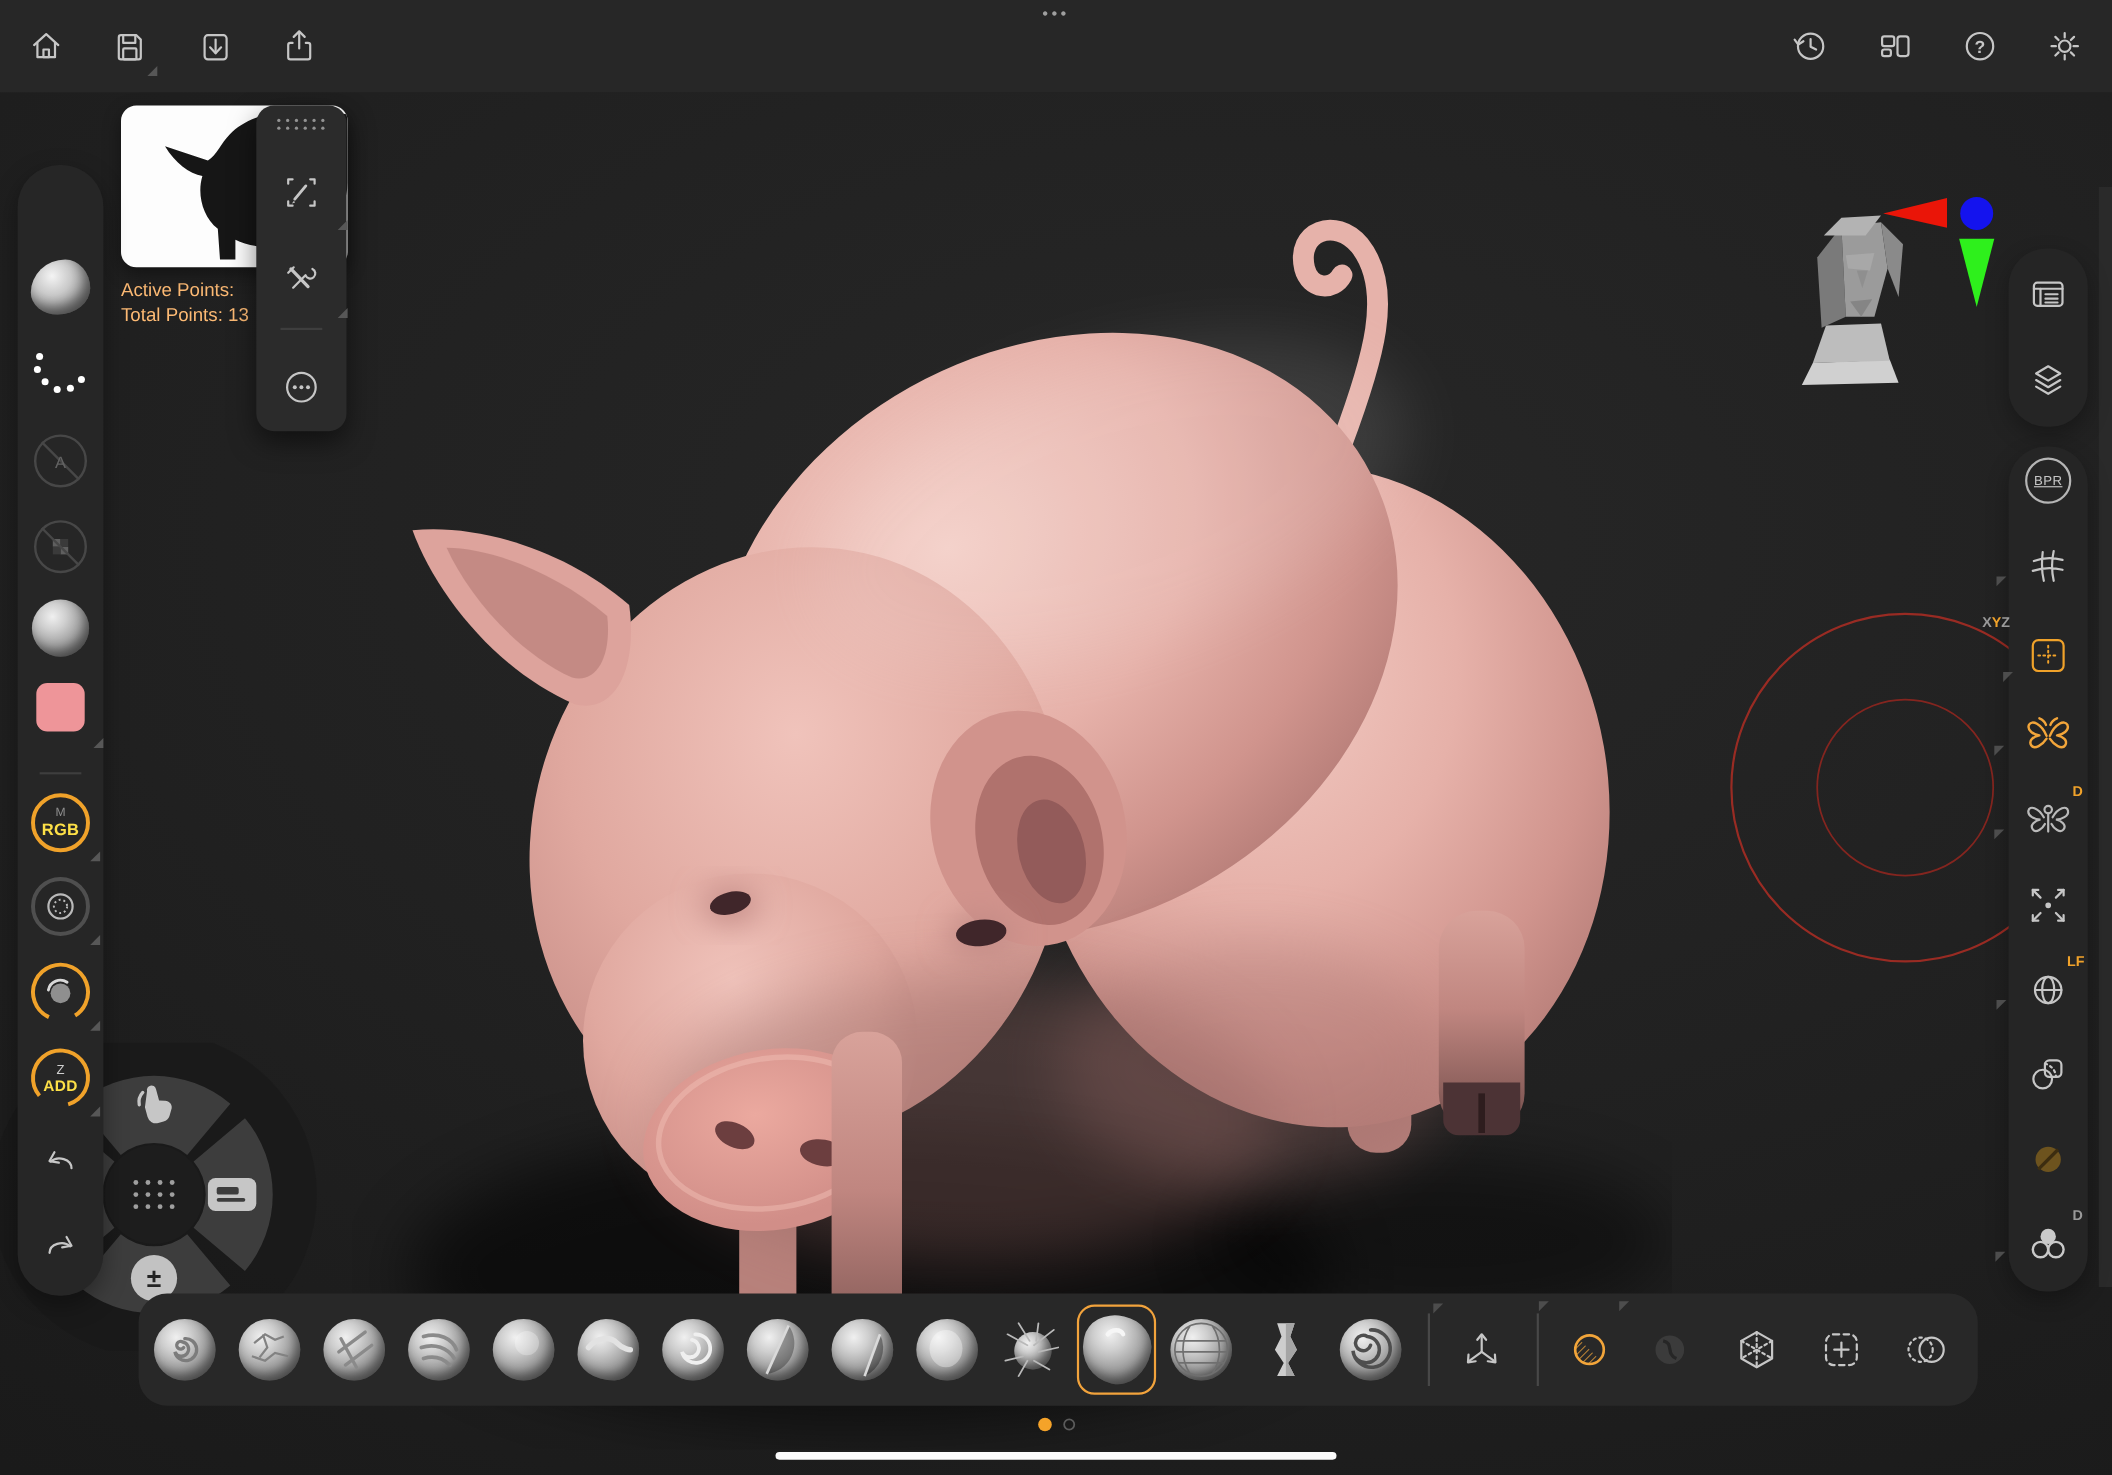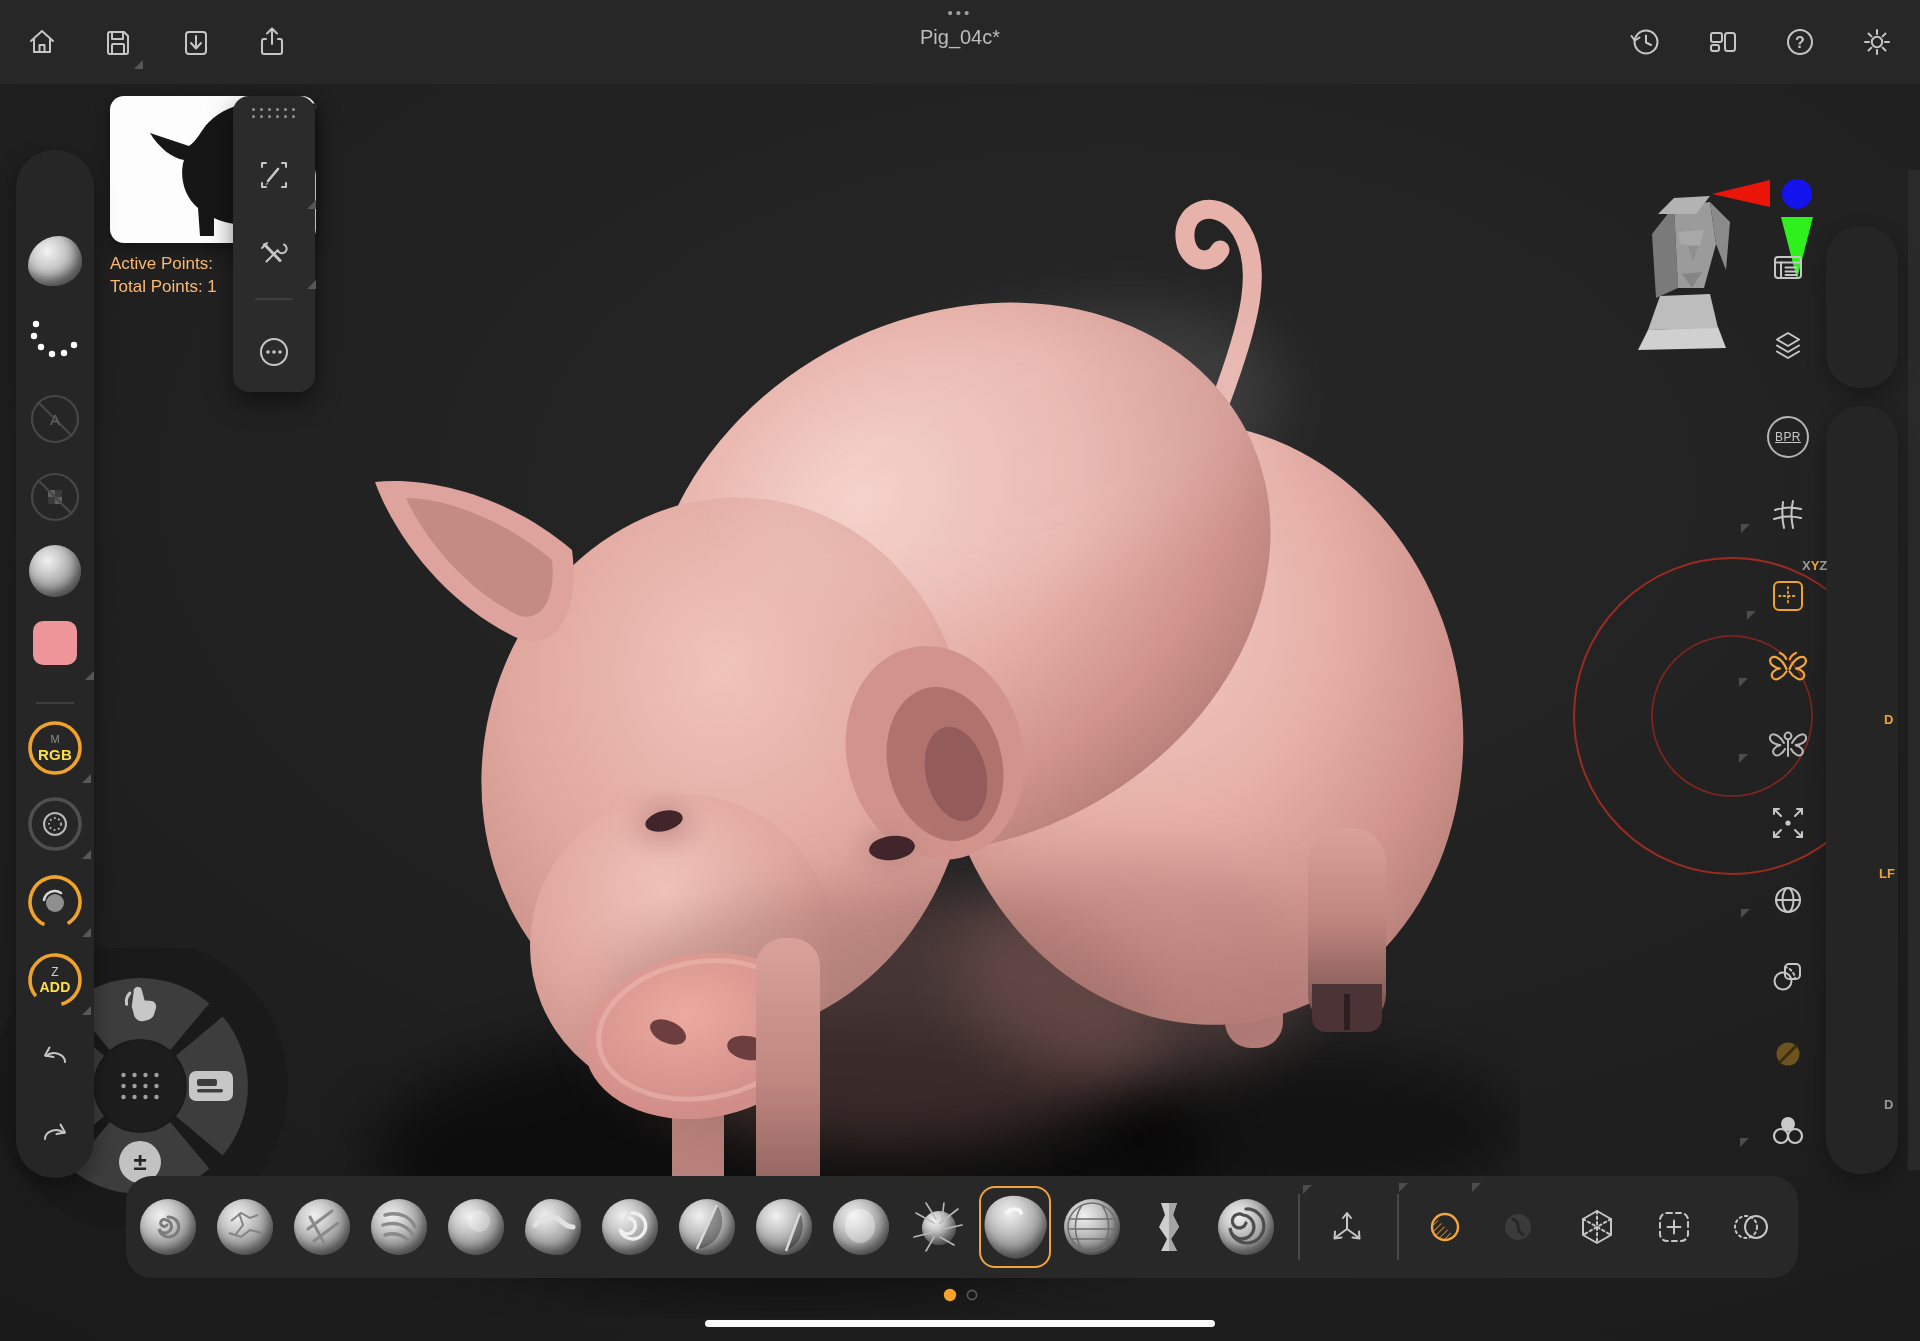--- a/index.html
+++ b/index.html
@@ -63,21 +63,21 @@
   .bdiv { position:absolute; top:18px; width:2px; height:66px; background:#484848; }
   .btool { position:absolute; top:50%; transform:translate(-50%,-50%); display:flex; align-items:center; justify-content:center; }
 
   
   #pager { position:absolute; left:0; right:0; top:1288px; height:20px; display:flex; justify-content:center; gap:9px; z-index:9; }
   #home-indicator { position:absolute; left:705px; top:1320px; width:510px; height:7px; border-radius:4px; background:#fbfbfb; z-index:9; }
 
   
   .rpill { position:absolute; left:1826px; width:72px; background:#252525; border-radius:34px; z-index:10;
     box-shadow:0 8px 20px rgba(0,0,0,.3); }
-  .rb-item { position:absolute; left:1788px; transform:translate(-50%,-50%); display:flex; align-items:center; justify-content:center; z-index:11;text-decoration:underline; }
+  .rb-item { position:absolute; left:1862px; transform:translate(-50%,-50%); display:flex; align-items:center; justify-content:center; z-index:11;text-decoration:underline; }
   .suplabel { position:absolute; z-index:12; font-weight:bold; font-size:13px; }
   #bpr-btn { width:42px; height:42px; border:2px solid #b5b5b5; border-radius:50%; font-size:12px; letter-spacing:.4px; color:#c6c6c6; }
   #xyz-box { width:30px; height:30px; border:2px solid #f0a22a; border-radius:6px; position:relative; }
   #right-edge { position:absolute; left:1908px; top:170px; width:12px; height:1000px; background:#2a2a2a; z-index:2; }
 
   
   #nav-head { position:absolute; left:1620px; top:88px; z-index:5; }
   #brush-radius { position:absolute; left:1550px; top:450px; z-index:3; }
   #pig { position:absolute; left:320px; top:84px; z-index:1; }
 </style>
@@ -210,21 +210,20 @@
   <div class="tbb" style="left:248px">
     <svg class="ic" width="36" height="36">
         <path d="M12 15H10a2 2 0 0 0-2 2v11a2 2 0 0 0 2 2h16a2 2 0 0 0 2-2V17a2 2 0 0 0-2-2h-2"></path>
         <line x1="18" y1="5" x2="18" y2="20"></line>
         <polyline points="13 9.5 18 4.5 23 9.5"></polyline>
       </svg>
   </div>
 
   <div id="win-center">
     <div id="win-dots">•••</div>
-    <div id="win-title">Pig_04c*</div>
   </div>
 
   <div class="tbb" style="left:1622px">
     <svg class="ic" width="38" height="38">
         <circle cx="19" cy="19" r="11.5"></circle>
         <polyline points="19 12.5 19 19.5 24 22"></polyline>
         <polyline points="4.5 13 7.8 17.5 12.5 14.5"></polyline>
       </svg>
   </div>
   <div class="tbb" style="left:1699px">
@@ -257,21 +256,21 @@
   </div>
 </div>
 
 <div id="tool-thumb">
   <svg width="206" height="147" viewBox="0 0 206 147">
     <path fill="#161616" d="M206,8 C160,-2 118,6 99,26 C91,34 87,45 79,50 L40,37 C49,52 62,62 74,64 C69,80 74,101 88,112 L90,140 104,140 104,122 C120,130 150,132 170,126 L172,147 190,147 190,118 C204,104 212,58 206,8 Z"></path>
   </svg>
 </div>
 <div id="tool-points">
   <div>Active Points:</div>
-  <div>Total Points: 1</div>
+  <div>Total Points: 13</div>
 </div>
 
 <div id="float-panel">
   <div class="fp-item" style="top:12px">
     <div class="dotgrid">
       <i></i>
         <i></i>
         <i></i>
         <i></i>
         <i></i>

